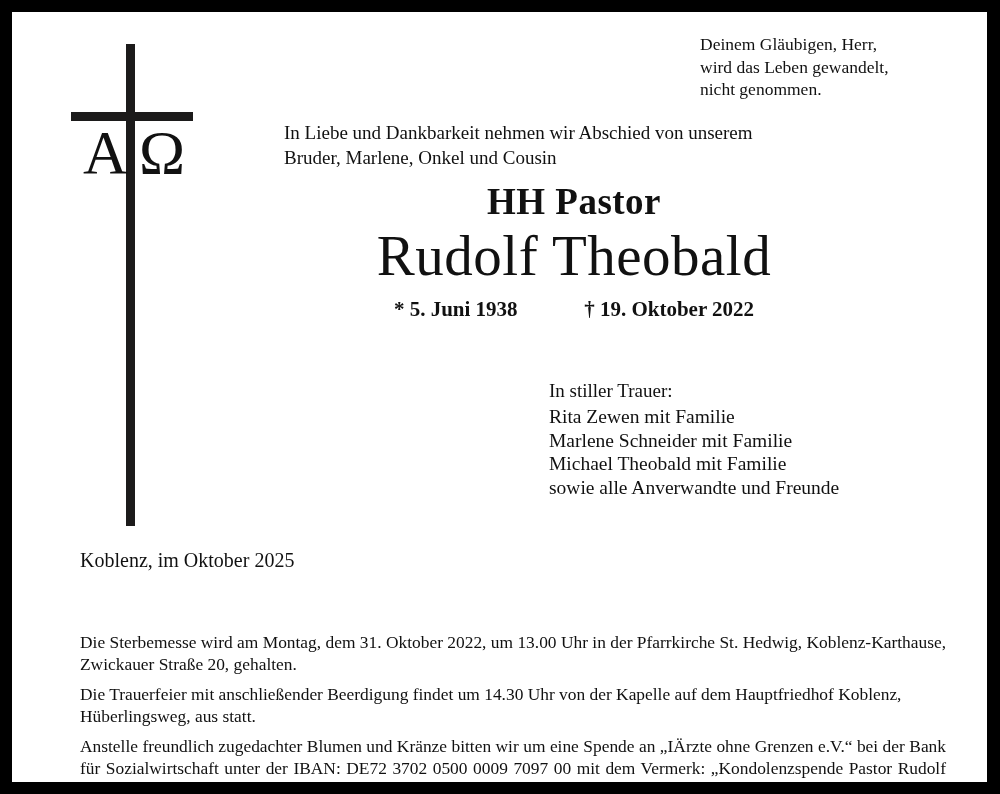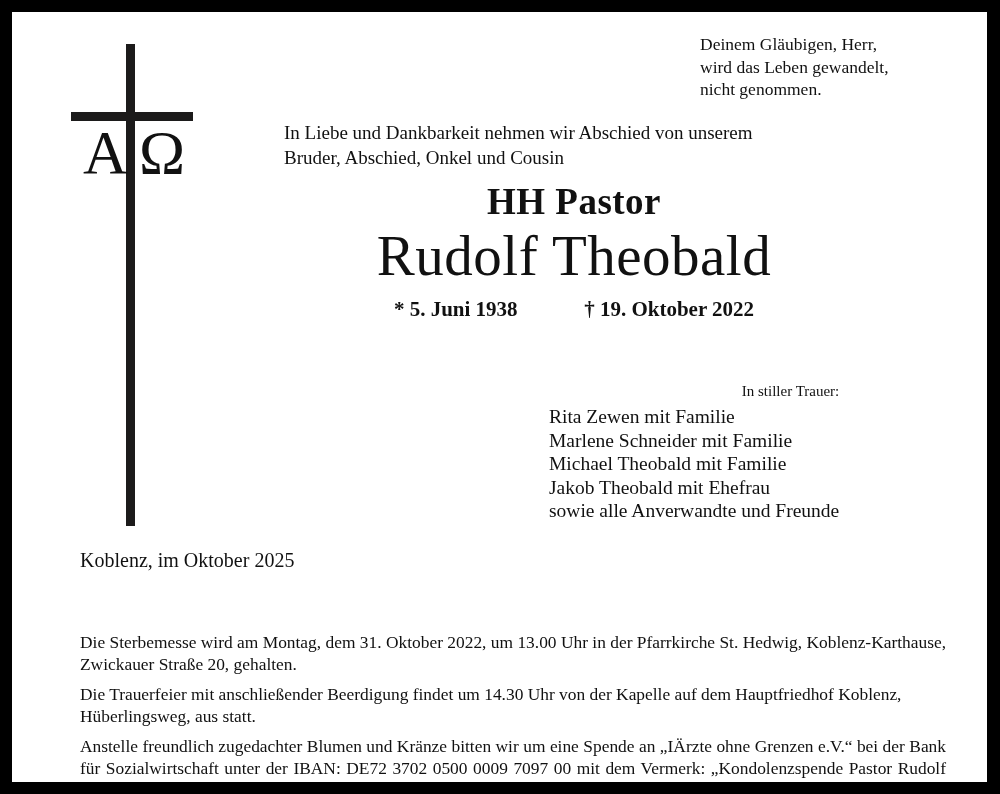--- a/index.html
+++ b/index.html
@@ -116,24 +116,23 @@
     width: 56px;
   }
 
   
   .mourners {
     position: absolute;
     left: 537px;
     top: 365px;
   }
   .mourners-heading {
-    font-size: 15px;
+    font-size: 19px;
     line-height: 28px;
     white-space: nowrap;
-    text-align: right;
   }
   .mourner {
     font-size: 19.5px;
     font-weight: normal;
     line-height: 23.5px;
     white-space: nowrap;
   }
 
   
   .address {
@@ -182,39 +181,38 @@
     </div>
 
     <div class="verse">
       <div>Deinem Gläubigen, Herr,</div>
       <div>wird das Leben gewandelt,</div>
       <div>nicht genommen.</div>
     </div>
 
     <div class="intro">
       <div>In Liebe und Dankbarkeit nehmen wir Abschied von unserem</div>
-      <div>Bruder, Abschied, Onkel und Cousin</div>
+      <div>Bruder, Marlene, Onkel und Cousin</div>
     </div>
 
     <div class="name-block">
       <div class="title-line">HH Pastor</div>
       <div class="full-name">Rudolf Theobald</div>
       <div class="dates">
         <span>* 5. Juni 1938</span>
         <span class="gap"></span>
         <span>† 19. Oktober 2022</span>
       </div>
     </div>
 
     <div class="mourners">
       <div class="mourners-heading">In stiller Trauer:</div>
       <div class="mourner">Rita Zewen mit Familie</div>
       <div class="mourner">Marlene Schneider mit Familie</div>
       <div class="mourner">Michael Theobald mit Familie</div>
-      <div class="mourner">Jakob Theobald mit Ehefrau</div>
       <div class="mourner">sowie alle Anverwandte und Freunde</div>
     </div>
 
     <div class="address">
       <div>Koblenz, im Oktober 2025</div>
     </div>
 
     <div class="details">
       <p>Die Sterbemesse wird am Montag, dem 31. Oktober 2022, um 13.00 Uhr in der Pfarrkirche St. Hedwig, Koblenz-Karthause, Zwickauer Straße 20, gehalten.</p>
       <p class="nojustify">Die Trauerfeier mit anschließender Beerdigung findet um 14.30 Uhr von der Kapelle auf dem Hauptfriedhof Koblenz, Hüberlingsweg, aus statt.</p>

